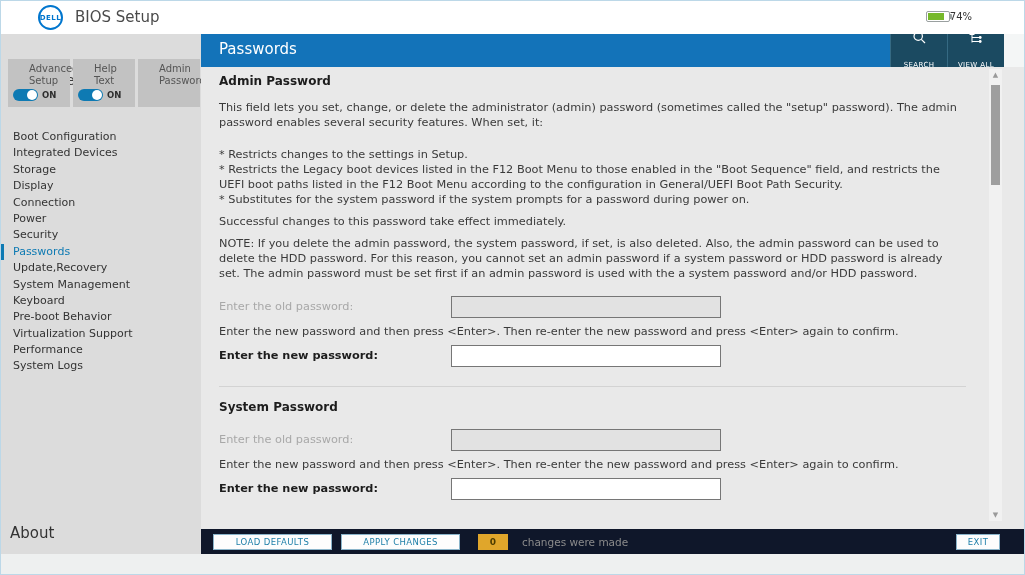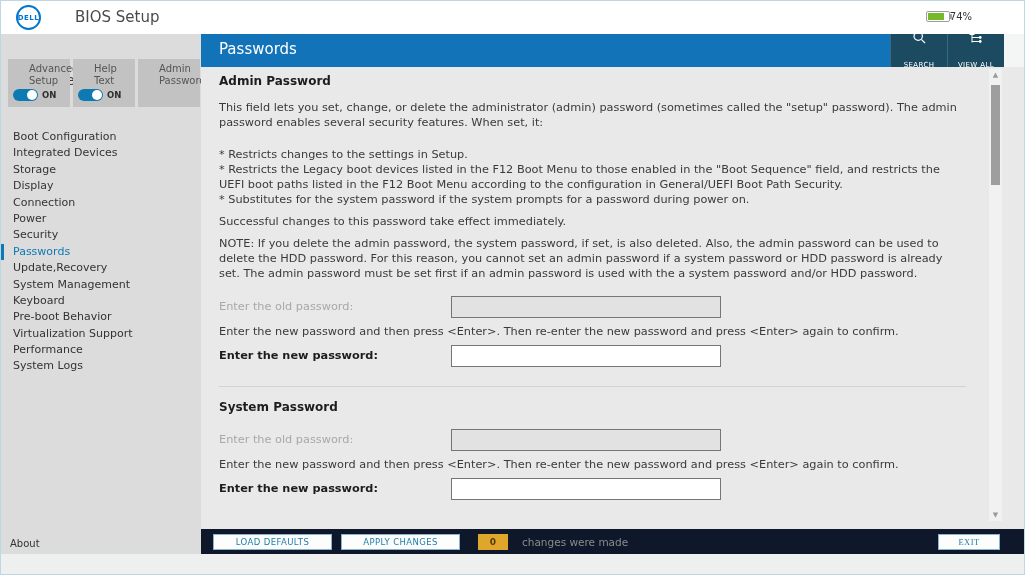--- a/index.html
+++ b/index.html
@@ -7,21 +7,21 @@
   body {
     font-family:"DejaVu Sans","Liberation Sans",sans-serif;
     background:#f4f6f6;
     position:relative;
     overflow:hidden;
     border:1px solid #bcd8e8;
   }
   
   .topbar { position:absolute; left:0; top:0; width:100%; height:33px; background:#ffffff; z-index:5; }
   .logo {
-    position:absolute; left:15px; top:4px; width:25px; height:25px;
+    position:absolute; left:37px; top:4px; width:25px; height:25px;
     border:2px solid #0076ce; border-radius:50%;
     display:flex; align-items:center; justify-content:center;
     color:#0076ce; font-size:7px; font-weight:bold; letter-spacing:0.5px;
   }
   .app-title { position:absolute; left:74px; top:7px; font-size:15px; color:#4a4a4a; }
   .battery-wrap { position:absolute; right:52px; top:10px; display:flex; align-items:center; }
   .battery { width:24px; height:11px; border:1px solid #9aa0a0; border-radius:2px; position:relative; background:#fff; }
   .battery .fill { position:absolute; left:1px; top:1px; bottom:1px; width:74%; background:#76b82a; }
   .battery .cap { position:absolute; right:-3px; top:2px; width:2px; height:5px; background:#9aa0a0; border-radius:0 1px 1px 0; }
   .battery-pct { font-size:10px; color:#333; }
@@ -32,21 +32,21 @@
   .toggle-row { position:absolute; left:7px; top:25px; display:flex; gap:3px; }
   .toggle-box { width:62px; height:48px; background:#c2c2c2; padding:4px 21px; position:relative; }
   .toggle-box .t-label { font-size:10px; color:#555; line-height:1.2; }
   .toggle-ctrl { position:absolute; left:5px; bottom:6px; display:flex; align-items:center; gap:4px; }
   .pill { width:25px; height:12px; background:#0e7ab3; border-radius:6px; position:relative; }
   .pill .knob { position:absolute; right:1px; top:1px; width:10px; height:10px; background:#fff; border-radius:50%; }
   .on-label { font-size:8.5px; font-weight:bold; color:#2e2e2e; }
   .nav { position:absolute; left:0; top:95px; width:100%; }
   .nav-item { font-size:11px; color:#333; padding:2px 0 2px 9px; height:16.4px; line-height:12px; border-left:3px solid transparent; cursor:default; }
   .nav-item.selected { color:#0e7ab3; border-left:3px solid #0e7ab3; }
-  .about { position:absolute; left:9px; bottom:5px; font-size:10px; color:#333;text-align:center; }
+  .about { position:absolute; left:9px; bottom:12px; font-size:15px; color:#333;text-align:center; }
 
   
   .main-header { position:absolute; left:200px; top:30px; width:803px; height:36px; background:#1373b9; z-index:4; }
   .main-title { position:absolute; left:18px; top:9px; font-size:15px; color:#ffffff; }
   .header-btns { position:absolute; right:0; top:0; height:36px; display:flex; }
   .hbtn { width:57px; height:36px; background:#1b4a61; border-left:1px solid #356a83; display:flex; flex-direction:column; align-items:center; justify-content:center; gap:16px; cursor:pointer; }
   .hbtn .hlabel { font-size:7px; color:#ffffff; letter-spacing:0.4px; }
   .hbtn svg { display:block; }
 
   
@@ -74,21 +74,21 @@
   .sb-down { bottom:0; }
   .sb-thumb { position:absolute; left:2px; top:16px; width:9px; height:100px; background:#9e9e9e; cursor:pointer; }
 
   
   .action-bar { position:absolute; left:200px; top:528px; width:825px; height:25px; background:#0f172a; display:flex; align-items:center; }
   .abtn { height:16px; background:#fdfdfd; border:1px solid #8ab4ca; color:#1d7ea8; font-size:8.5px; letter-spacing:0.4px; text-align:center; line-height:14px; cursor:pointer; font-family:inherit; }
   .btn-load { width:119px; margin-left:12px; }
   .btn-apply { width:119px; margin-left:9px; }
   .badge { width:30px; height:16px; background:#e0a62b; color:#4d3c00; font-size:9px; font-weight:bold; text-align:center; line-height:16px; margin-left:18px; }
   .changes-text { font-size:10.5px; color:#8b8b8b; margin-left:14px; }
-  .btn-exit { width:62px; position:absolute; right:26px; top:5px;font-family:Liberation Serif, serif; }
+  .btn-exit { width:44px; position:absolute; right:26px; top:5px; }
 
   .footer-strip { position:absolute; left:0; top:553px; width:100%; height:22px; background:#eef0f0; }
 </style>
 </head>
 <body>
 
 <div class="topbar">
   <div class="logo">
       <span>DELL</span>
     </div>

